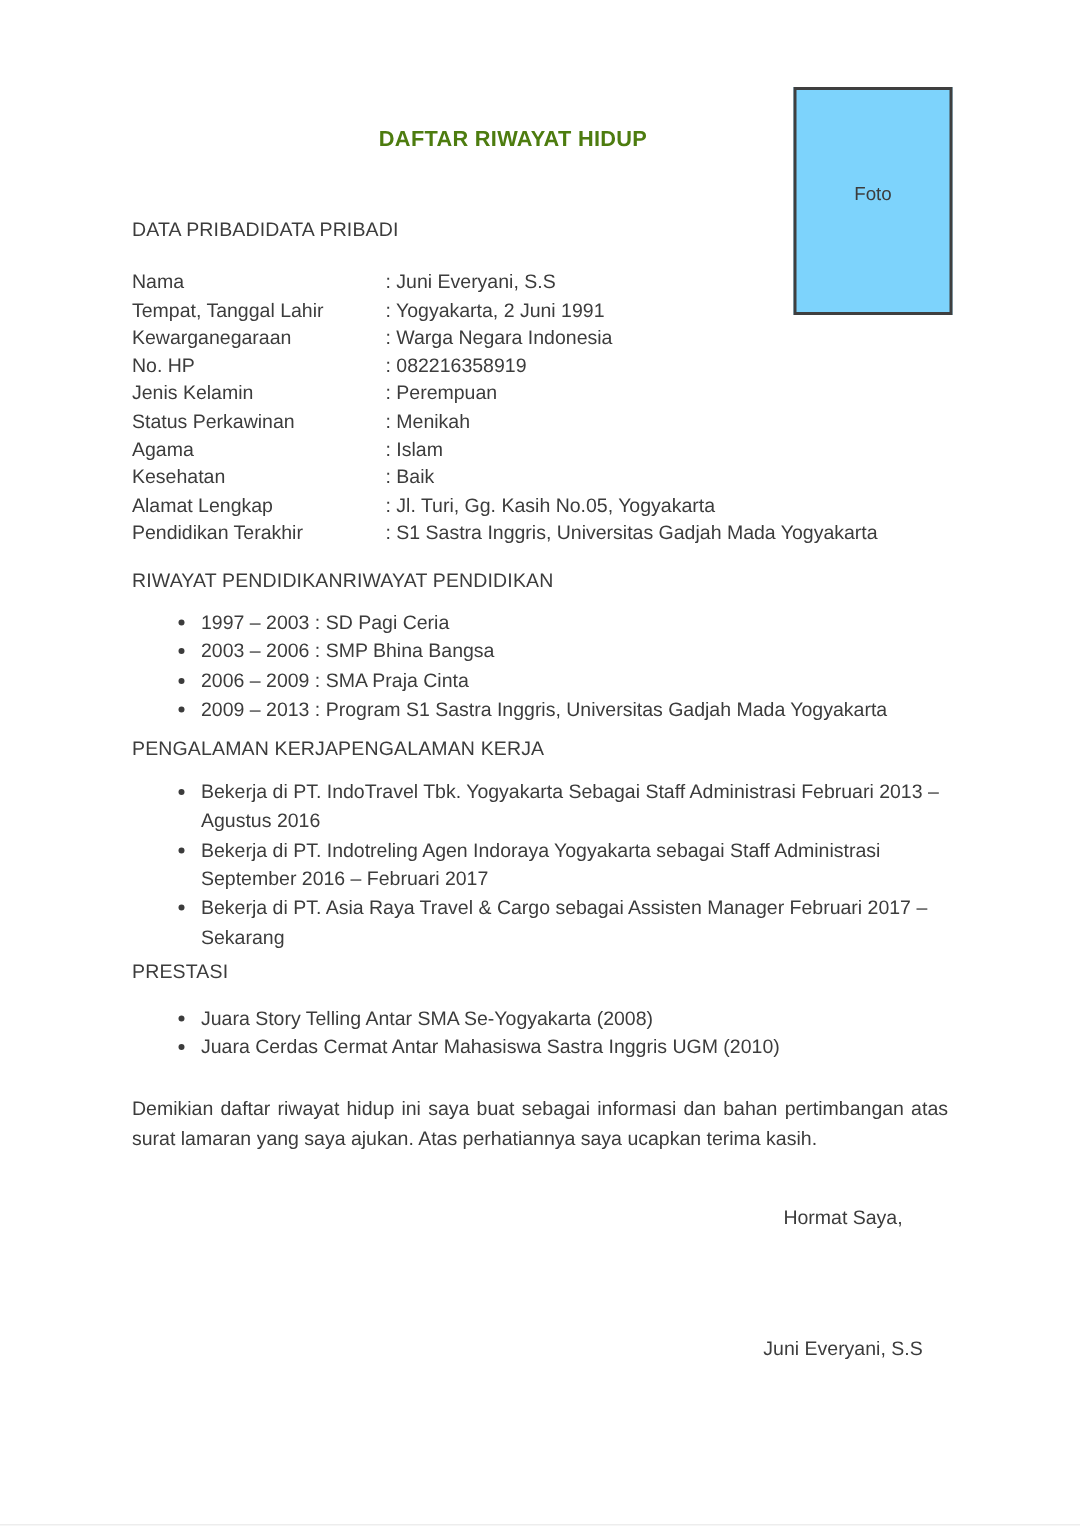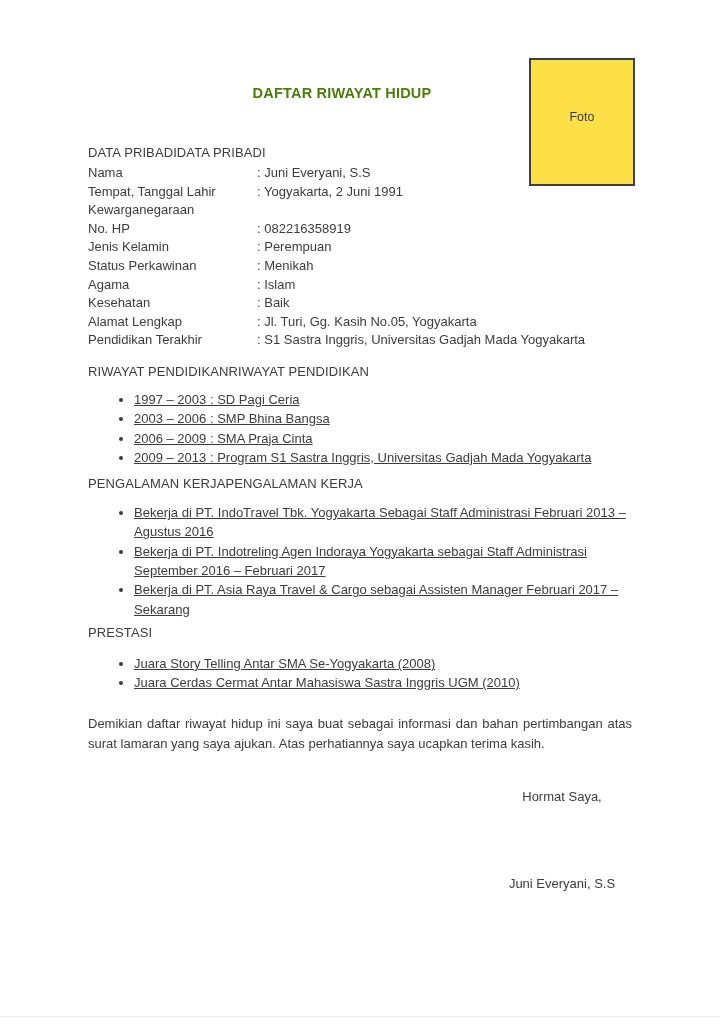--- a/index.html
+++ b/index.html
@@ -18,23 +18,23 @@
   }
   .content {
     margin: 0 88px;
     width: 544px;
   }
   .photo-box {
     position: absolute;
     left: 529px;
     top: 58px;
     width: 106px;
-    height: 128px;
+    height: 152px;
     border: 2px solid #3f3f3f;
-    background: #fde047;
+    background: #7dd3fc;
     display: flex;
     align-items: center;
     justify-content: center;
   }
   .photo-box span {
     font-size: 12.5px;
     color: #3c3c3c;
     position: relative;
     top: -5px;
   }
@@ -53,39 +53,38 @@
     font-weight: normal;
     line-height: 19px;
     color: #3c3c3c;
     letter-spacing: 0.1px;
   }
   .sec-personal { margin-top: 40px; }
   .sec-education { margin-top: 12px; }
   .sec-experience { margin-top: 7px; }
   .sec-achievements { margin-top: 4px; }
 
-  .data-rows { margin-top: 2px; }
+  .data-rows { margin-top: 17px; }
   .data-row {
     display: flex;
     font-size: 13px;
     line-height: 18.6px;
   }
   .data-row .label { width: 169px; flex-shrink: 0; }
   .data-row .value { flex: 1; white-space: nowrap; }
 
   ul.bullets {
     margin-top: 9px;
     padding-left: 46px;
     list-style: disc outside;
   }
   ul.bullets li {
     font-size: 13px;
     line-height: 19.3px;
     padding-left: 0;
-    text-decoration: underline;
   }
   ul.edu { margin-top: 9px; }
   ul.work { margin-top: 10px; }
   ul.prestasi { margin-top: 12px; }
 
   .closing {
     margin-top: 21px;
     font-size: 13px;
     line-height: 20px;
     text-align: justify;
@@ -130,20 +129,21 @@
           <span class="value">: Juni Everyani, S.S</span>
         </div>
 
         <div class="data-row">
           <span class="label">Tempat, Tanggal Lahir</span>
           <span class="value">: Yogyakarta, 2 Juni 1991</span>
         </div>
 
         <div class="data-row">
           <span class="label">Kewarganegaraan</span>
+          <span class="value">: Warga Negara Indonesia</span>
         </div>
 
         <div class="data-row">
           <span class="label">No. HP</span>
           <span class="value">: 082216358919</span>
         </div>
 
         <div class="data-row">
           <span class="label">Jenis Kelamin</span>
           <span class="value">: Perempuan</span>

